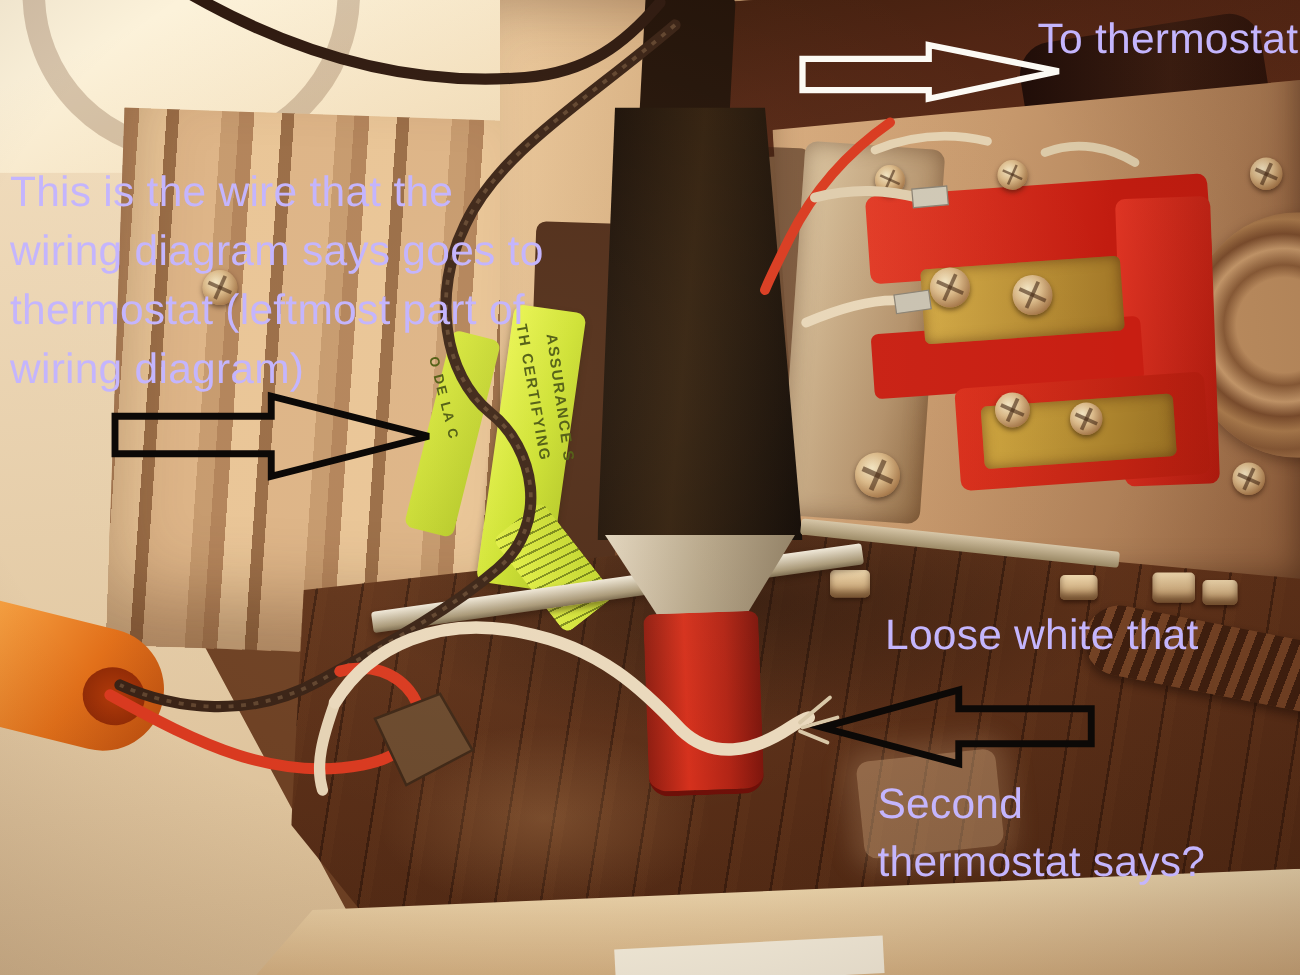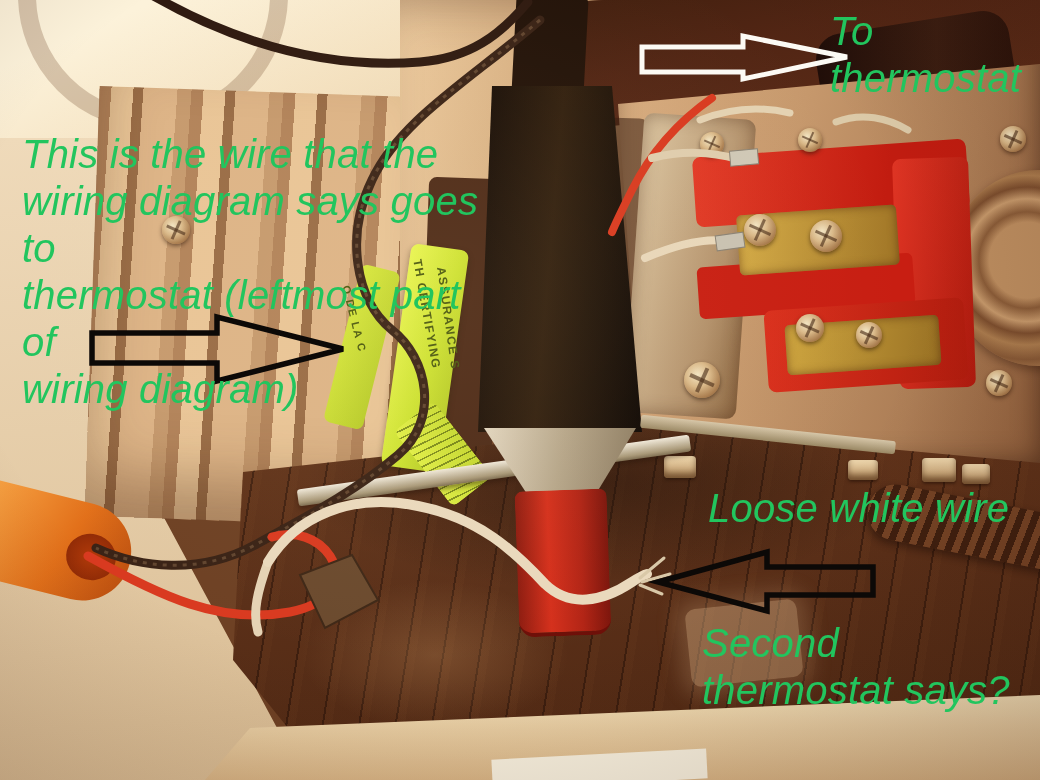--- a/index.html
+++ b/index.html
@@ -2,22 +2,22 @@
 <html><head>
 <meta charset="utf-8">
 <style>
   html,body{margin:0;padding:0;background:#222;}
   .photo{
     position:relative;width:1040px;height:780px;overflow:hidden;
     background:#6e4124;font-family:"Liberation Sans",sans-serif;
   }
   .photo *{position:absolute;box-sizing:border-box;}
   .txt{
-    color:#22c55e;font-size:40px;line-height:47px;white-space:pre-line;
-    letter-spacing:0.2px;z-index:40;font-style:italic;
+    color:#c4b5fd;font-size:34px;line-height:47px;white-space:pre-line;
+    letter-spacing:0.2px;z-index:40;
   }
   .screw{
     border-radius:50%;
     background:radial-gradient(circle at 38% 35%, #f2e4c2 0%, #d9b888 38%, #a97c4e 72%, #6e4424 100%);
     box-shadow:0 2px 4px rgba(40,18,6,.55);
   }
   .screw::before,.screw::after{
     content:"";position:absolute;left:50%;top:50%;background:rgba(66,38,18,.6);
   }
   .screw::before{width:72%;height:10%;transform:translate(-50%,-50%) rotate(24deg);}
@@ -192,21 +192,21 @@
   <div style="left:0;top:0;width:1040px;height:780px;pointer-events:none;z-index:30;
               background:radial-gradient(ellipse at 42% 38%, rgba(255,225,175,.07) 0%, rgba(0,0,0,0) 55%, rgba(48,18,6,.22) 100%);"></div>
 
   <svg width="1040" height="780" style="left:0;top:0;z-index:38;" viewBox="0 0 1040 780" fill="none">
     <path d="M 642,47 L 743,47 L 743,36 L 847,57 L 743,79 L 743,72 L 642,72 Z" stroke="#fcfaf4" stroke-width="5" stroke-linejoin="miter"></path>
     <path d="M 92,333 L 217,333 L 217,317 L 343,349 L 217,381 L 217,363 L 92,363 Z" stroke="#0c0907" stroke-width="5.5" stroke-linejoin="miter"></path>
     <path d="M 873,567 L 767,567 L 767,552 L 658,582 L 767,611 L 767,595 L 873,595 Z" stroke="#0c0907" stroke-width="5.5" stroke-linejoin="miter"></path>
   </svg>
 
   <div class="txt" style="left:830px;top:8px;">To thermostat</div>
-  <div class="txt" style="left:22px;top:131px;width:460px;">This is the wire that the
+  <div class="txt" style="left:8px;top:131px;width:460px;">This is the wire that the
 wiring diagram says goes to
 thermostat (leftmost part of
 wiring diagram)</div>
-  <div class="txt" style="left:708px;top:485px;">Loose white wire</div>
+  <div class="txt" style="left:708px;top:485px;">Loose white that</div>
   <div class="txt" style="left:702px;top:620px;">Second
 thermostat says?</div>
 
 </div>
 
 </body></html>

